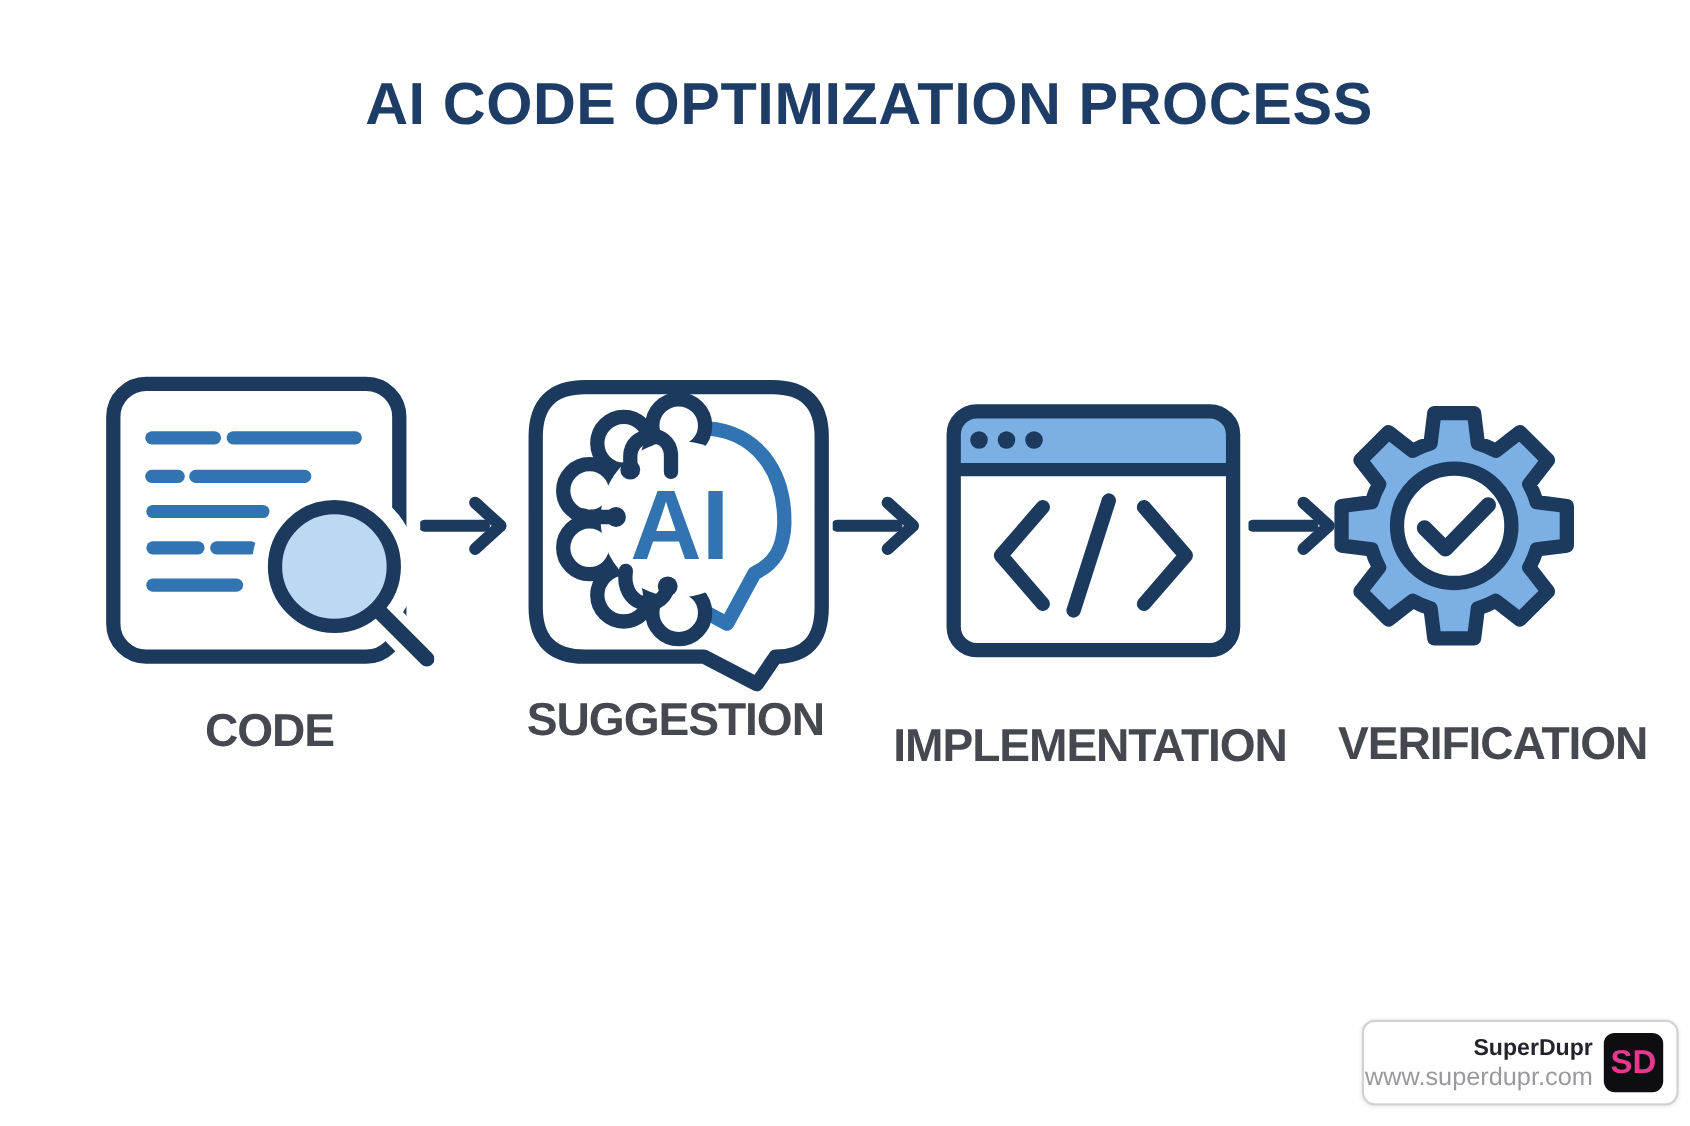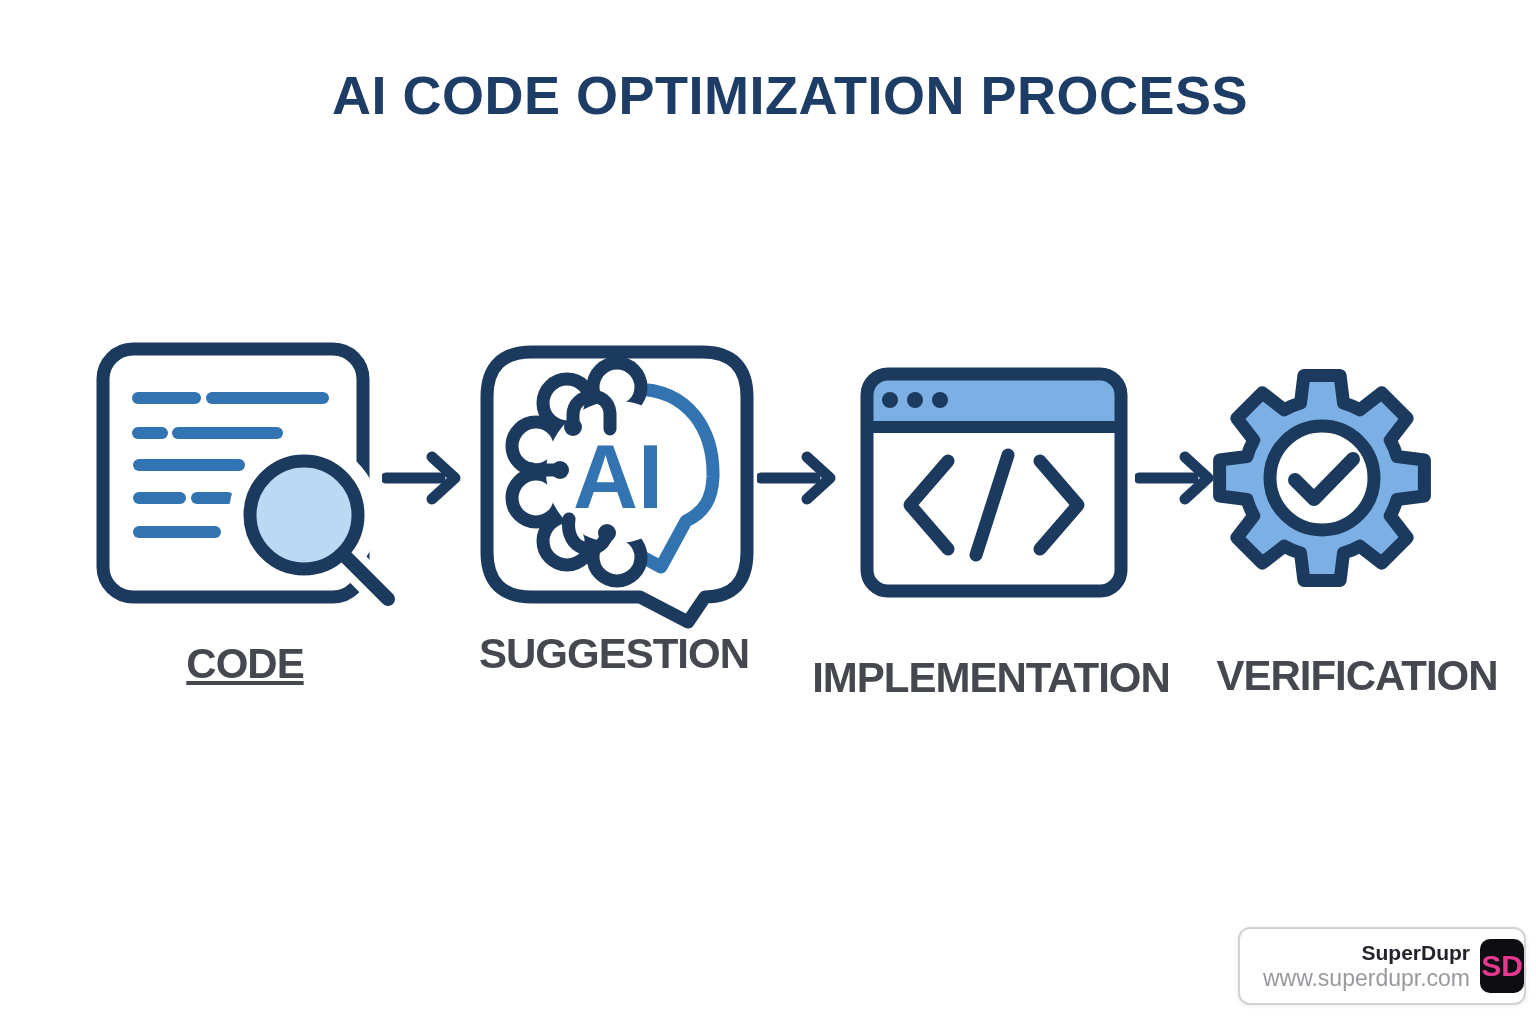--- a/index.html
+++ b/index.html
@@ -17,27 +17,27 @@
   .step-label{
     position:absolute;transform:translateX(-50%);
     font-size:42px;font-weight:bold;letter-spacing:-1px;line-height:55px;
     color:#45494f;text-align:center;white-space:nowrap;
   }
   .watermark-card{
     position:absolute;left:1238px;top:927px;width:288px;height:78px;
     background:#ffffff;border:2px solid #d2d2d2;border-radius:12px;
     box-shadow:0 1px 5px rgba(0,0,0,0.08);
     display:flex;align-items:center;justify-content:flex-end;
-    gap:10px;padding-right:0;box-sizing:border-box;
+    gap:10px;padding-right:12px;box-sizing:border-box;
   }
   .watermark-text{text-align:right;line-height:1.2;}
   .watermark-brand{font-size:21px;font-weight:bold;color:#23232b;}
   .watermark-url{font-size:23px;color:#97999d;}
   .watermark-badge{
-    width:44px;height:54px;border-radius:10px;background:#0d0d12;
+    width:54px;height:54px;border-radius:10px;background:#0d0d12;
     color:#e5398f;font-size:30px;font-weight:bold;
     display:flex;align-items:center;justify-content:center;flex:0 0 auto;
   }
 </style>
 </head>
 <body>
 
 <div class="canvas">
 
   <h1 class="title">AI CODE OPTIMIZATION PROCESS</h1>
@@ -127,21 +127,21 @@
       <polyline points="50,9 73,30 50,51"></polyline>
     </g>
   </svg>
 
   <svg class="icon-svg" style="left:1207px;top:363px;" width="230" height="230" viewBox="0 0 230 230">
     <path d="M 93.5 40 L 96.9 12.6 L 133.1 12.6 L 136.5 40 A 78 78 0 0 1 152.8 46.8 L 174.7 29.8 L 200.2 55.3 L 183.2 77.2 A 78 78 0 0 1 190 93.5 L 217.4 97 L 217.4 133 L 190 136.5 A 78 78 0 0 1 183.2 152.8 L 200.2 174.7 L 174.7 200.2 L 152.8 183.2 A 78 78 0 0 1 136.5 190 L 133.1 217.4 L 96.9 217.4 L 93.5 190 A 78 78 0 0 1 77.2 183.2 L 55.3 200.2 L 29.8 174.7 L 46.8 152.8 A 78 78 0 0 1 40 136.5 L 12.6 133 L 12.6 97 L 40 93.5 A 78 78 0 0 1 46.8 77.2 L 29.8 55.3 L 55.3 29.8 L 77.2 46.8 A 78 78 0 0 1 93.5 40 Z" fill="#7cb0e5" stroke="#1b3a5e" stroke-width="13" stroke-linejoin="round"></path>
     <circle cx="115" cy="115" r="52" fill="#ffffff" stroke="#1b3a5e" stroke-width="13"></circle>
     <polyline points="88,117 107,136 146,96" fill="none" stroke="#1b3a5e" stroke-width="14" stroke-linecap="round" stroke-linejoin="round"></polyline>
   </svg>
 
-  <div class="step-label" style="left:245px;top:636px;text-decoration:underline;">
+  <div class="step-label" style="left:245px;top:636px;">
     <div>CODE</div>
   </div>
   <div class="step-label" style="left:614px;top:626px;">SUGGESTION</div>
   <div class="step-label" style="left:1357px;top:648px;">VERIFICATION</div>
   <div class="step-label" style="left:991px;top:650px;">IMPLEMENTATION</div>
 
   <div class="watermark-card">
     <div class="watermark-text">
       <div class="watermark-brand">SuperDupr</div>
       <div class="watermark-url">www.superdupr.com</div>

